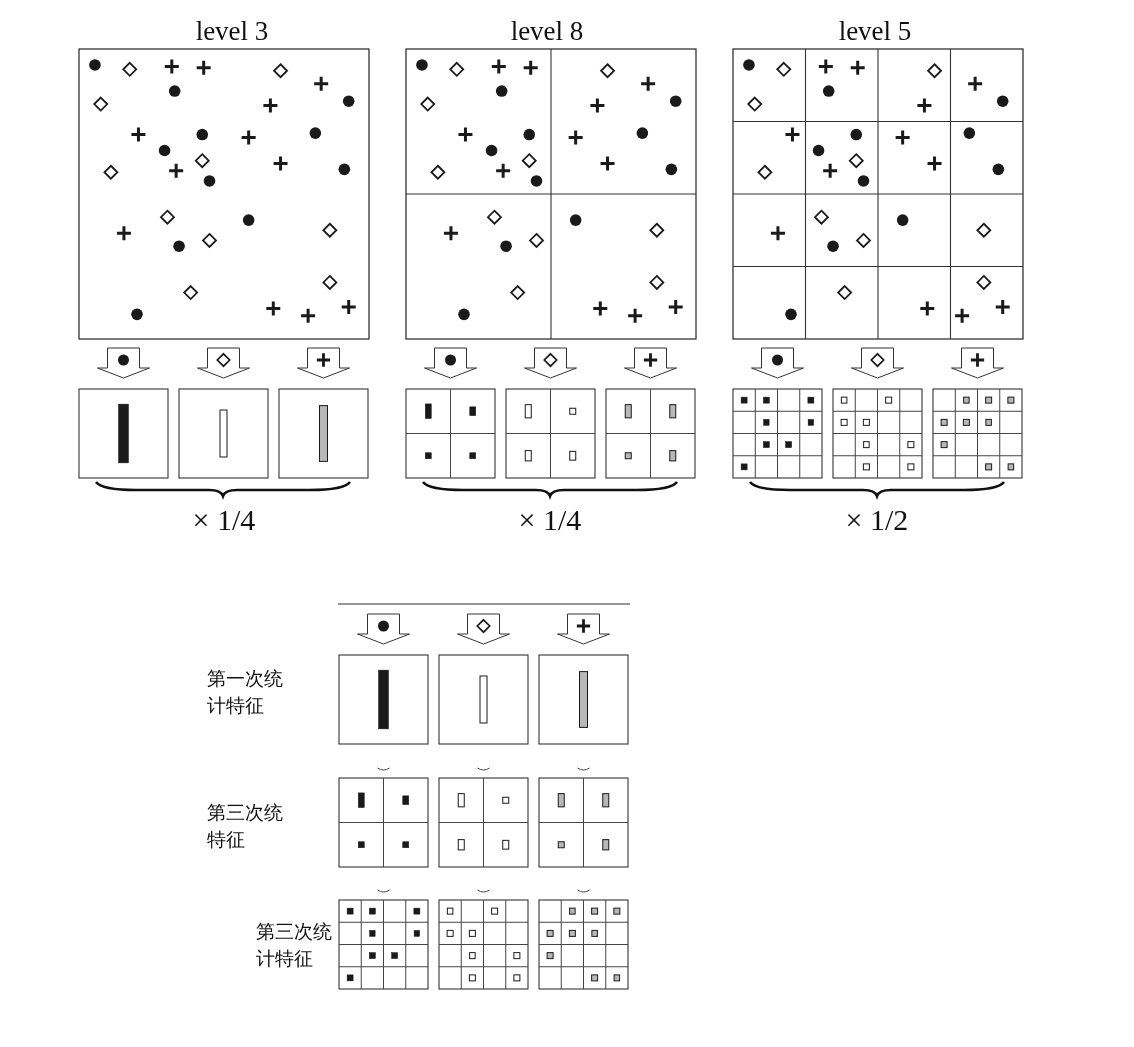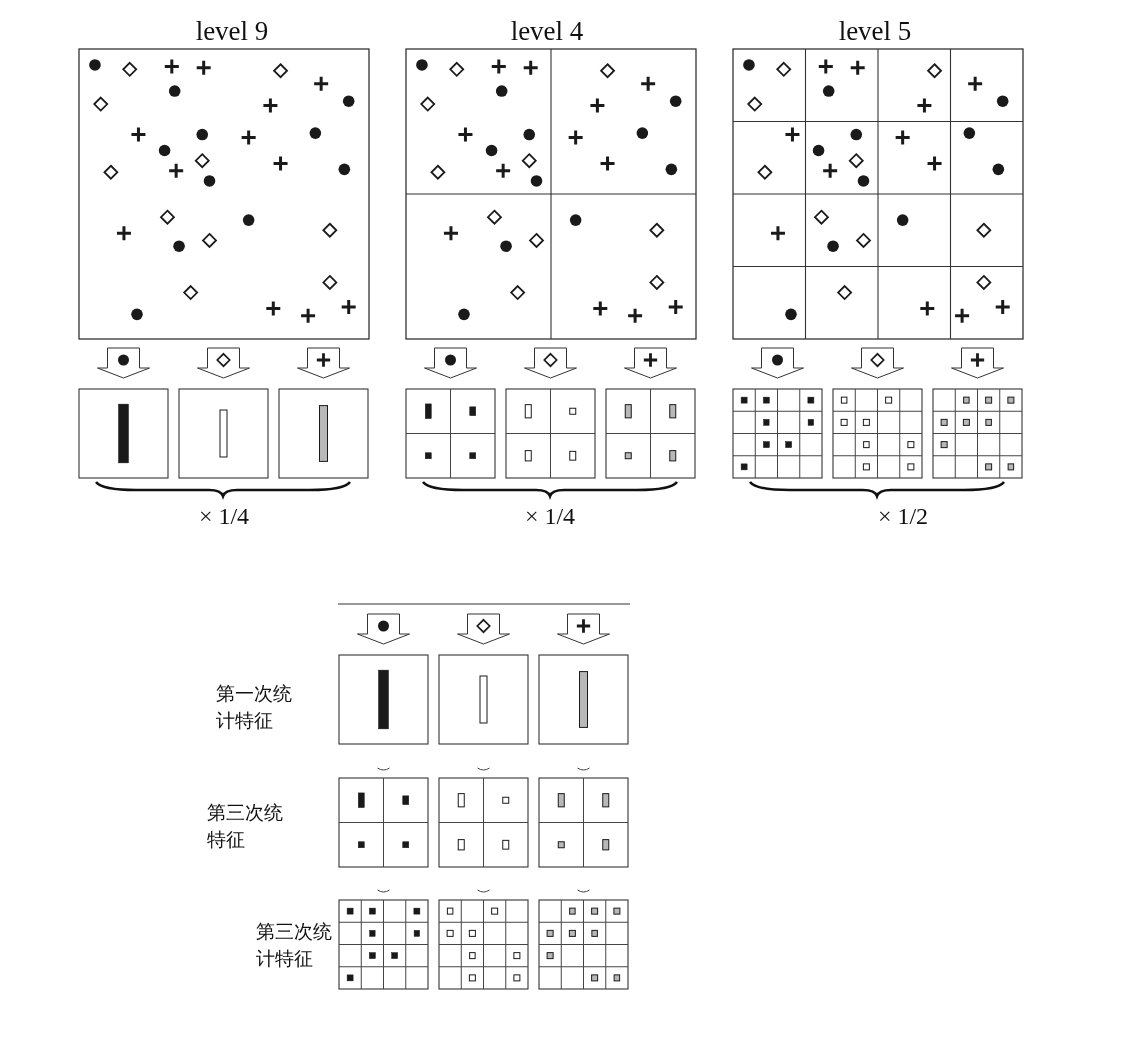--- a/index.html
+++ b/index.html
@@ -1,26 +1,26 @@
 <!DOCTYPE html>
 <html><head>
 <meta charset="utf-8">
 <style>
   html, body { margin:0; padding:0; background:#ffffff; }
   body { width:1134px; height:1047px; position:relative; overflow:hidden; font-family:"Liberation Serif", serif; color:#111; }
   .level-title { position:absolute; font-family:"Liberation Serif", serif; font-size:27px; text-align:center; width:290px; color:#111; }
-  .scale-label { position:absolute; font-family:"Liberation Serif", serif; font-size:24px; text-align:center; width:290px; color:#111; }
+  .scale-label { position:absolute; font-family:"Liberation Serif", serif; font-size:30px; text-align:center; width:290px; color:#111; }
   .row-label { position:absolute; font-family:"DejaVu Sans", sans-serif; font-size:19px; line-height:27px; color:#111; }
   svg { position:absolute; overflow:visible; }
 </style>
 </head>
 <body>
 
-<div class="level-title" style="left:87px; top:16px;">level 9</div>
-<div class="level-title" style="left:402px; top:16px;">level 4</div>
+<div class="level-title" style="left:87px; top:16px;">level 3</div>
+<div class="level-title" style="left:402px; top:16px;">level 8</div>
 <div class="level-title" style="left:730px; top:16px;">level 5</div>
 
 <svg id="panel0" style="left:78px; top:48px;" width="292" height="292">
     <rect x="1" y="1" width="290" height="290" fill="#fff" stroke="#222" stroke-width="1.2"></rect>
     <circle cx="16.95" cy="16.95" r="5.8" fill="#1a1a1a"></circle>
     <polygon points="51.75,14.8 58.25,21.3 51.75,27.8 45.25,21.3" fill="#fff" stroke="#1a1a1a" stroke-width="1.8"></polygon>
     <path d="M86.8,18.4H100.8M93.8,11.399999999999999V25.4" stroke="#1a1a1a" stroke-width="3" fill="none"></path>
     <path d="M118.7,19.85H132.7M125.7,12.850000000000001V26.85" stroke="#1a1a1a" stroke-width="3" fill="none"></path>
     <polygon points="202.54999999999998,16.25 209.04999999999998,22.75 202.54999999999998,29.25 196.04999999999998,22.75" fill="#fff" stroke="#1a1a1a" stroke-width="1.8"></polygon>
     <path d="M236.14999999999998,35.8H250.14999999999998M243.14999999999998,28.799999999999997V42.8" stroke="#1a1a1a" stroke-width="3" fill="none"></path>
@@ -247,21 +247,21 @@
       <rect x="253.875" y="71.375" width="5.5" height="6" fill="#b8b8b8" stroke="#1a1a1a" stroke-width="1"></rect>
       <rect x="209.125" y="93.625" width="6" height="6" fill="#b8b8b8" stroke="#1a1a1a" stroke-width="1"></rect>
       <rect x="253.625" y="115.875" width="6" height="6" fill="#b8b8b8" stroke="#1a1a1a" stroke-width="1"></rect>
       <rect x="276.125" y="115.875" width="5.5" height="6" fill="#b8b8b8" stroke="#1a1a1a" stroke-width="1"></rect>
     </g>
     <path d="M18,134 Q24,142 58,142 L131,142 Q143,142 145,148 Q147,142 159,142 L232,142 Q266,142 272,134" fill="none" stroke="#111" stroke-width="2.6"></path>
   </svg>
 
 <div class="scale-label" style="left:79px; top:503px;">× 1/4</div>
 <div class="scale-label" style="left:405px; top:503px;">× 1/4</div>
-<div class="scale-label" style="left:758px; top:503px;">× 1/2</div>
+<div class="scale-label" style="left:732px; top:503px;">× 1/2</div>
 
 <svg id="bottom" style="left:330px; top:600px;" width="310" height="400">
     <line x1="8" y1="4" x2="300" y2="4" stroke="#333" stroke-width="1"></line>
     <path d="M37.5,14 H69.5 V34 H79.5 L53.5,44 L27.5,34 H37.5 Z" fill="#fff" stroke="#333" stroke-width="1"></path>
     <circle cx="53.5" cy="26" r="5.51" fill="#1a1a1a"></circle>
     <g>
       <rect x="9" y="55" width="89" height="89" fill="#fff" stroke="#333" stroke-width="1.1"></rect>
       <rect x="48.5" y="70.13" width="10" height="58.74" fill="#1a1a1a" stroke="#1a1a1a" stroke-width="0.5"></rect>
     </g>
     <g>
@@ -356,21 +356,21 @@
       <rect x="217.125" y="330.375" width="6" height="6" fill="#b8b8b8" stroke="#1a1a1a" stroke-width="1"></rect>
       <rect x="239.375" y="330.375" width="6" height="6" fill="#b8b8b8" stroke="#1a1a1a" stroke-width="1"></rect>
       <rect x="261.875" y="330.375" width="5.5" height="6" fill="#b8b8b8" stroke="#1a1a1a" stroke-width="1"></rect>
       <rect x="217.125" y="352.625" width="6" height="6" fill="#b8b8b8" stroke="#1a1a1a" stroke-width="1"></rect>
       <rect x="261.625" y="374.875" width="6" height="6" fill="#b8b8b8" stroke="#1a1a1a" stroke-width="1"></rect>
       <rect x="284.125" y="374.875" width="5.5" height="6" fill="#b8b8b8" stroke="#1a1a1a" stroke-width="1"></rect>
     </g>
     <path d="M247.5,290 Q253.5,294 259.5,290" fill="none" stroke="#444" stroke-width="1"></path>
   </svg>
 
-<div class="row-label" style="left:216px; top:665px;margin-top:15px;">
+<div class="row-label" style="left:207px; top:665px;">
   <div>第一次统</div>
   <div>计特征</div>
 </div>
 <div class="row-label" style="left:207px; top:799px;">
   <div>第三次统</div>
   <div>特征</div>
 </div>
 <div class="row-label" style="left:216px; top:918px;margin-left:40px;">
   <div>第三次统</div>
   <div>计特征</div>

